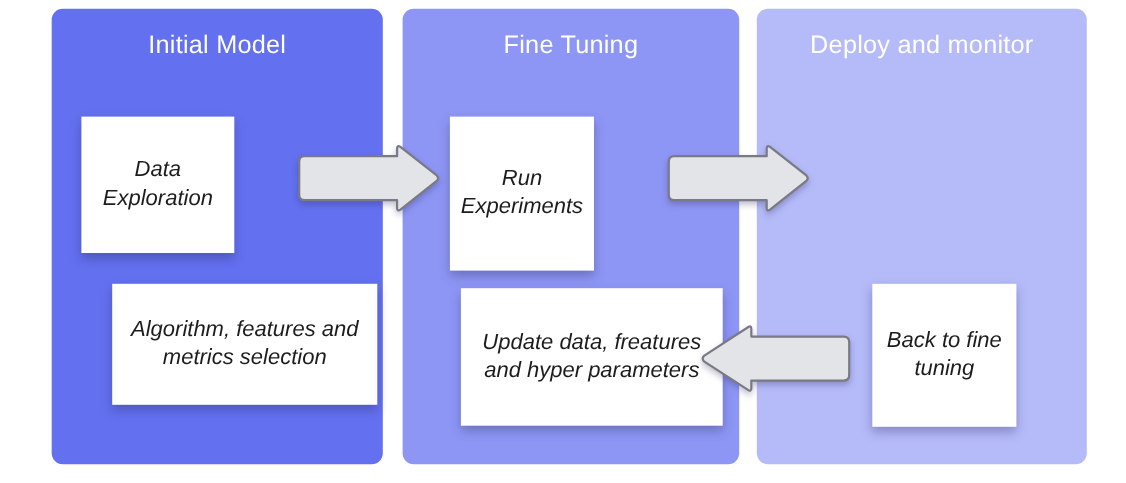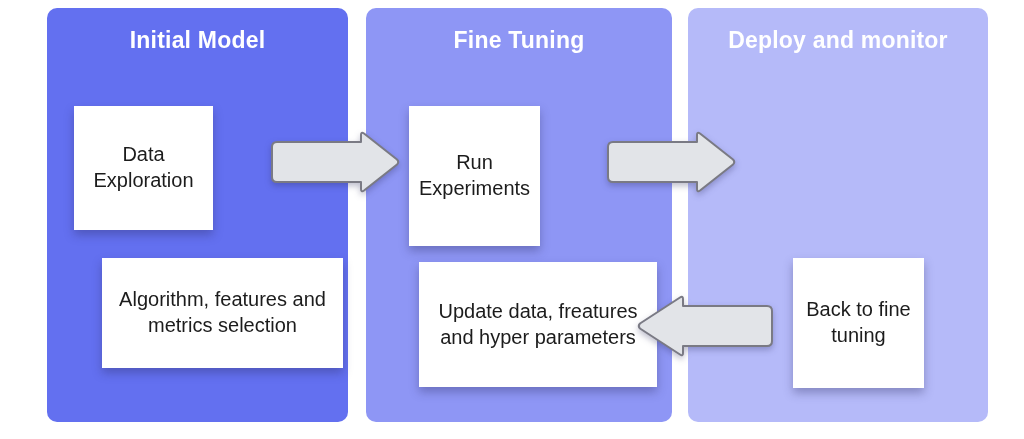--- a/index.html
+++ b/index.html
@@ -36,35 +36,36 @@
   }
 
   .panel-title {
     position: absolute;
     left: 0;
     right: 0;
     top: 19px;
     text-align: center;
     color: #ffffff;
     font-size: 23px;
-    font-weight: bold;
+    font-weight: normal;
     letter-spacing: 0.2px;
     white-space: nowrap;
   }
 
   
   .card {
     position: absolute;
     background: #ffffff;
     box-sizing: border-box;
     display: flex;
     align-items: center;
     justify-content: center;
     text-align: center;
     color: #1c1c1c;
+    font-style: italic;
     font-size: 20px;
     line-height: 1.28;
     padding: 4px 6px;
     box-shadow: 0 5px 9px rgba(40, 40, 90, 0.34);
   }
 
   #card-data-exploration  { left: 74px;  top: 106px; width: 139px; height: 124px; }
   #card-algorithm-features{ left: 102px;  top: 258px; width: 241px; height: 110px; }
   #card-run-experiments   { left: 409px; top: 106px; width: 131px; height: 140px; }
   #card-update-data       { left: 399px; top: 262px; width: 238px; height: 125px; margin-left: 20px; }

